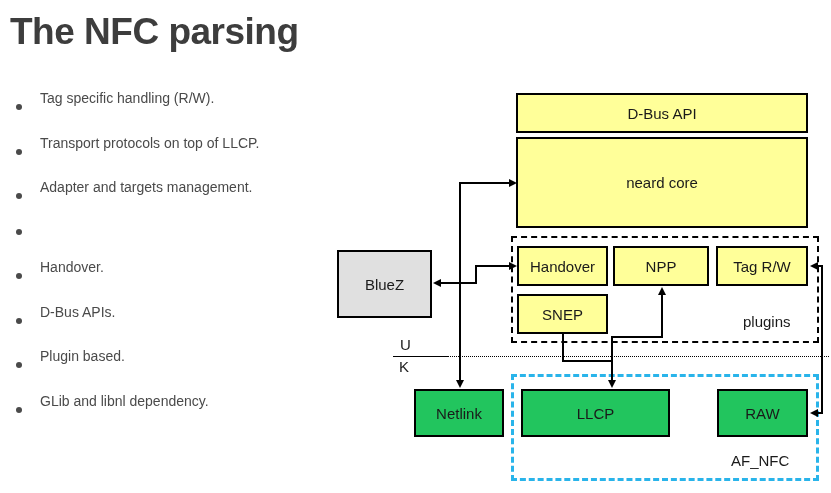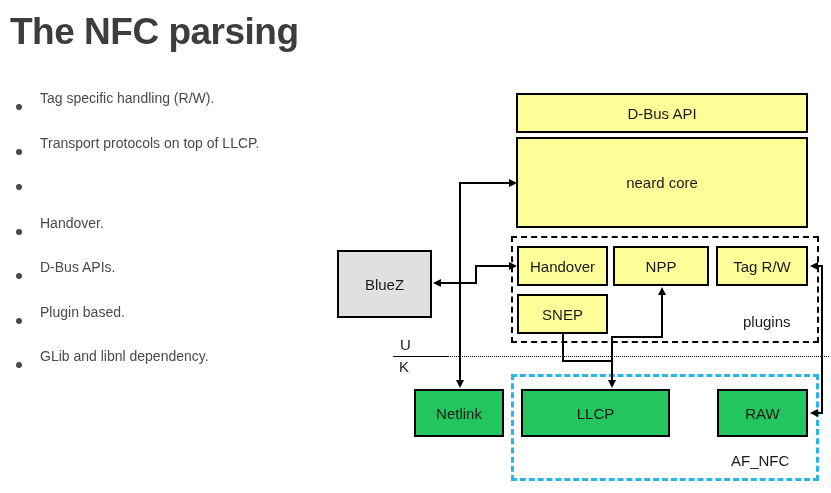--- a/index.html
+++ b/index.html
@@ -60,20 +60,24 @@
 <h1 class="title">The NFC parsing</h1>
 
 <ul class="bullets">
   <li>
       <span class="dot"></span>
       <span>Tag specific handling (R/W).</span>
     </li>
   <li>
       <span class="dot"></span>
       <span>Transport protocols on top of LLCP.</span>
+    </li>
+  <li>
+      <span class="dot"></span>
+      <span>Adapter and targets management.</span>
     </li>
   <li>
       <span class="dot"></span>
     </li>
   <li>
       <span class="dot"></span>
       <span>Handover.</span>
     </li>
   <li>
       <span class="dot"></span>

